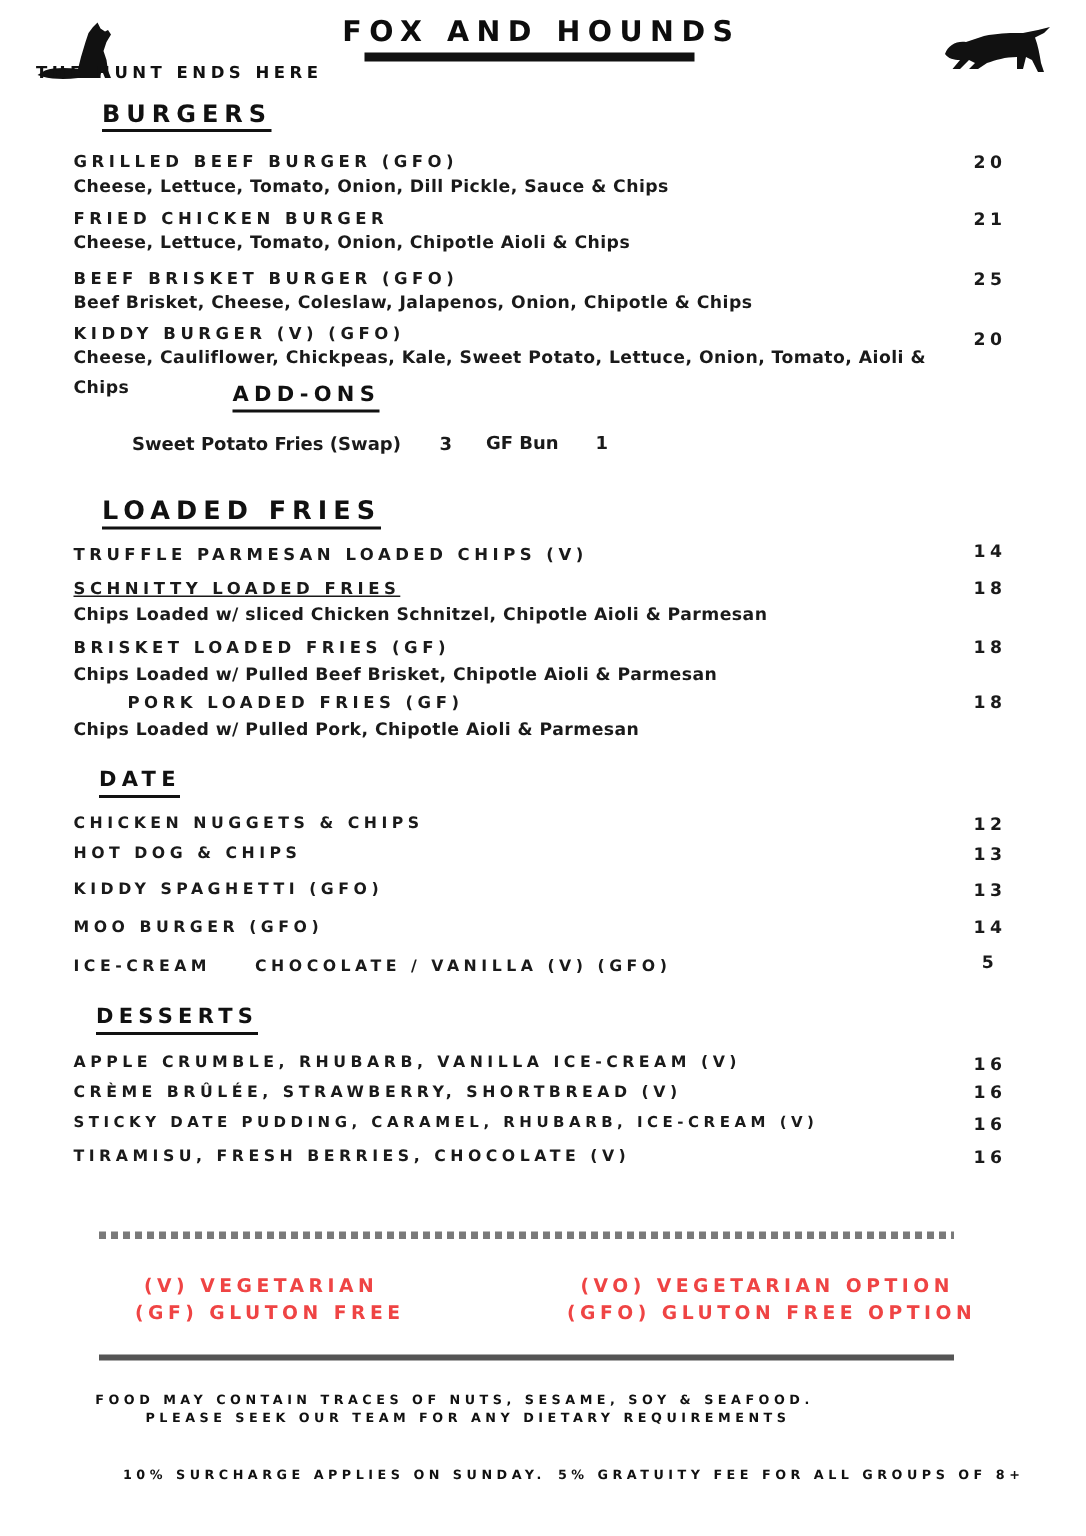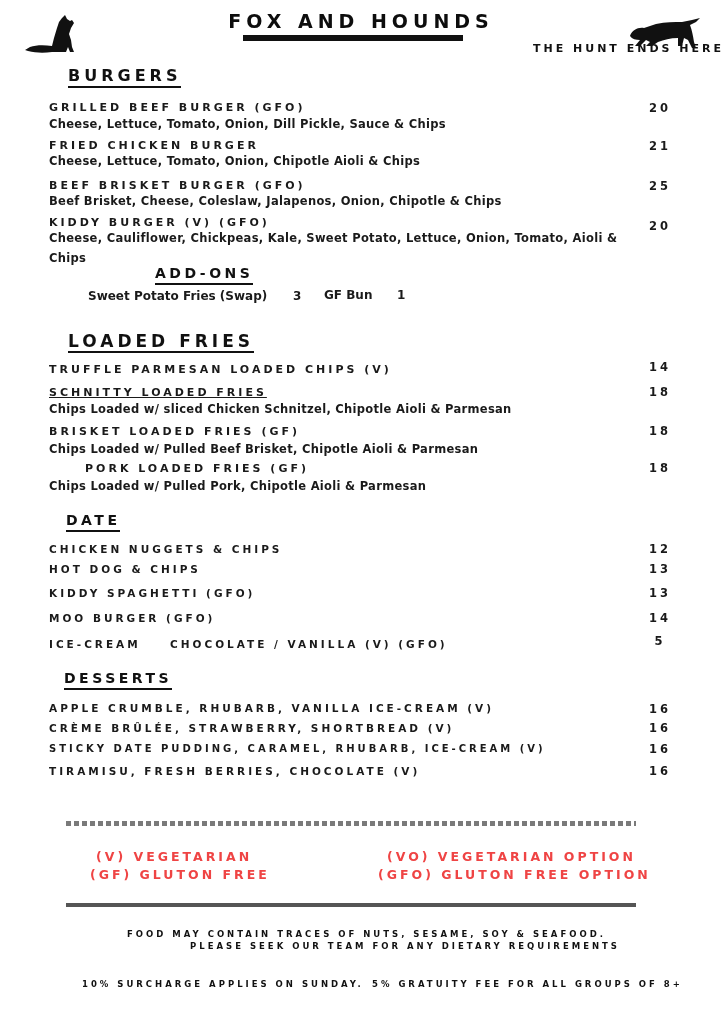--- a/index.html
+++ b/index.html
@@ -17,21 +17,21 @@
     .title {
       left: 0; width: 712px; top: 10px; text-align: center;
       font-family: "DejaVu Sans", sans-serif; font-weight: bold;
       font-size: 19px; letter-spacing: 5px; color: #0d0d0d;
       padding-left: 10px;
     }
     .title-bar {
       left: 243px; top: 35px; width: 220px; height: 6px; background: #111;
     }
     .subtitle {
-      left: 0; width: 724px; top: 42px; text-align: right;
+      left: 0; width: 724px; top: 42px; text-align: left;
       font-weight: bold; font-size: 11px; letter-spacing: 3px; color: #111;
       padding-left: 24px;
     }
     .fox { left: 22px; top: 14px; width: 60px; height: 42px; }
     .dog { left: 628px; top: 16px; width: 74px; height: 36px; }
 
     
     .section {
       font-weight: bold; font-size: 16px; letter-spacing: 4px; color: #111;
       border-bottom: 2px solid #111; line-height: 18px; padding-bottom: 1px;
@@ -62,21 +62,21 @@
       left: 66px; top: 821px; width: 570px; height: 5px;
       background-image: repeating-linear-gradient(90deg, #7a7a7a 0 5px, transparent 5px 8px);
     }
     .legend {
       font-weight: bold; font-size: 12.5px; letter-spacing: 3px; color: #ef4444; white-space: nowrap;
     }
     .solid-line {
       left: 66px; top: 903px; width: 570px; height: 4px; background: #555;
     }
     .note {
-      left: 0; width: 620px; text-align: right; font-weight: bold;
+      left: 0; width: 620px; text-align: center; font-weight: bold;
       font-size: 8.5px; letter-spacing: 3px; color: #111; white-space: nowrap;
     }
   </style>
 </head>
 <body>
 
 <div class="abs fox">
   <svg viewBox="0 0 60 42" width="60" height="42">
     <path d="M40 4 L43 1 L45 5 L48 7 L50 6 L52 9 L49 14 L47 20 L49 26 L50 33 L52 38 L48 38 L46 33 L44 38 L36 38 L30 38 C22 39 14 39 6 37 L3 36 L8 33 C14 31 22 31 30 32 L32 24 L35 14 L37 8 Z" fill="#111"></path>
   </svg>
@@ -103,21 +103,21 @@
 <div class="abs item-desc" style="top:151px;">Cheese, Lettuce, Tomato, Onion, Chipotle Aioli &amp; Chips</div>
 
 <div class="abs item-name" style="top:179px;">BEEF BRISKET BURGER (GFO)</div>
 <div class="abs price" style="top:179px;">25</div>
 <div class="abs item-desc" style="top:191px;">Beef Brisket, Cheese, Coleslaw, Jalapenos, Onion, Chipotle &amp; Chips</div>
 
 <div class="abs item-name" style="top:216px;">KIDDY BURGER (V) (GFO)</div>
 <div class="abs price" style="top:219px;">20</div>
 <div class="abs item-desc wrap" style="top:228px;">Cheese, Cauliflower, Chickpeas, Kale, Sweet Potato, Lettuce, Onion, Tomato, Aioli &amp; Chips</div>
 
-<div class="abs section small" style="left:155px; top:264px;">ADD-ONS</div>
+<div class="abs section small" style="left:155px; top:254px;">ADD-ONS</div>
 <div class="abs addon" style="left:88px; top:289px;">Sweet Potato Fries (Swap)</div>
 <div class="abs addon" style="left:293px; top:289px;">3</div>
 <div class="abs addon" style="left:324px; top:288px;">GF Bun</div>
 <div class="abs addon" style="left:397px; top:288px;">1</div>
 
 <div class="abs section" style="left:68px; top:332px; font-size:17px;">LOADED FRIES</div>
 
 <div class="abs item-name" style="top:363px;">TRUFFLE PARMESAN LOADED CHIPS (V)</div>
 <div class="abs price" style="top:360px;">14</div>
 

